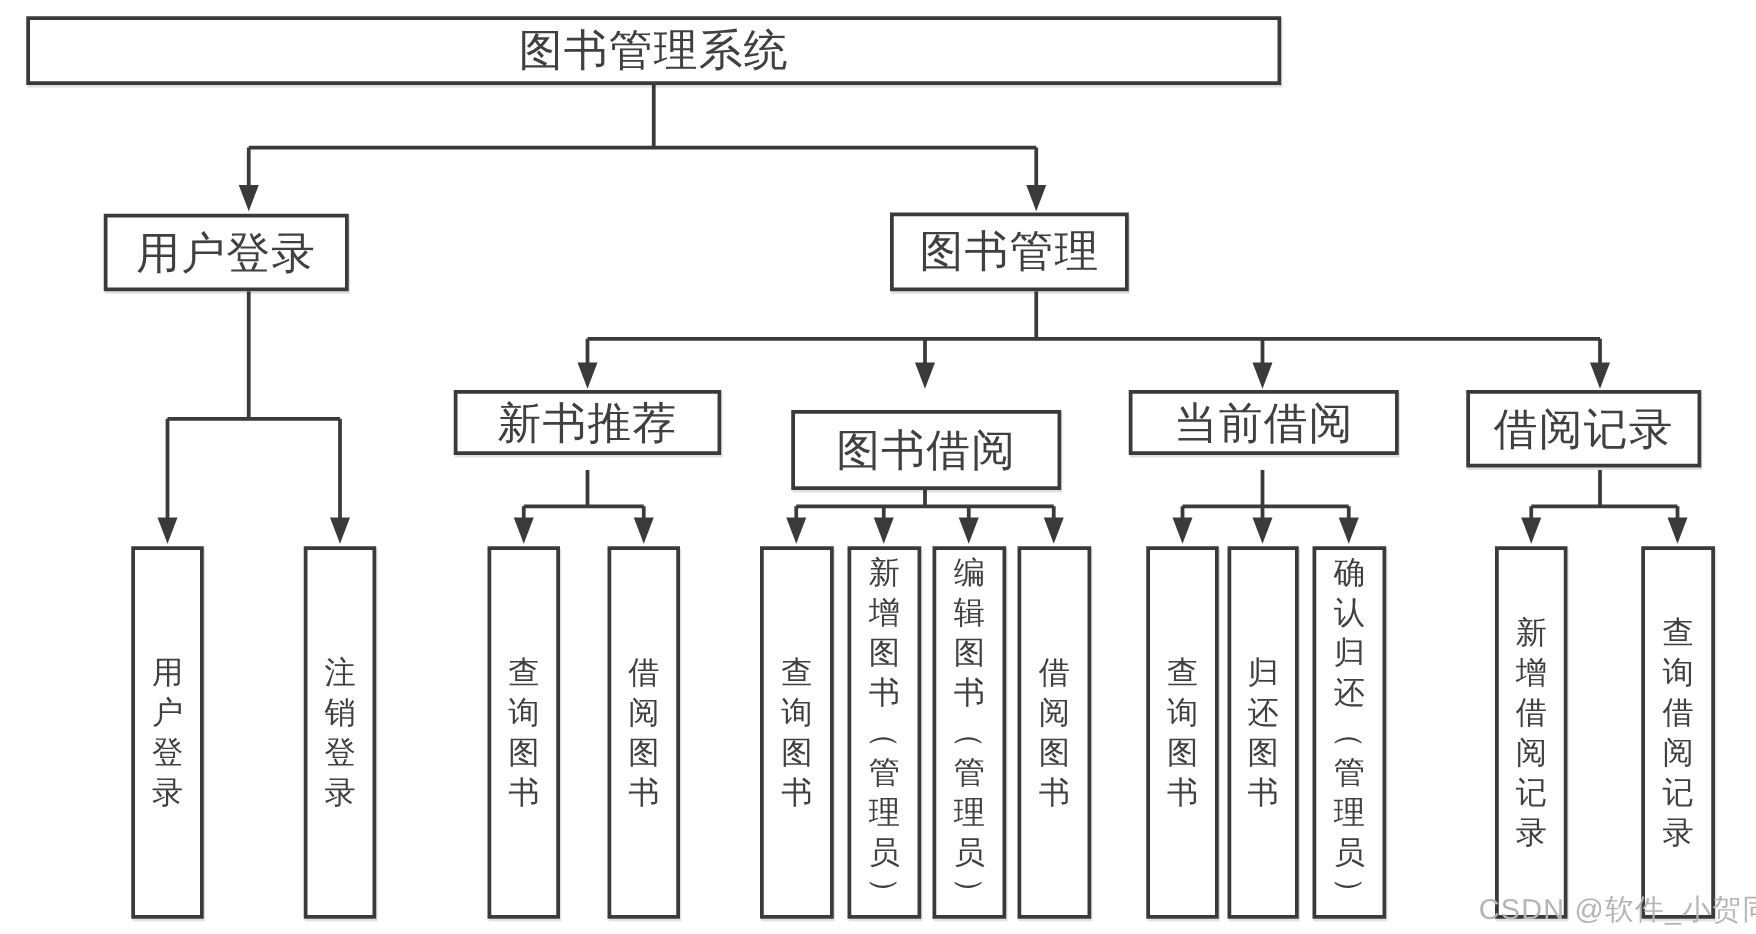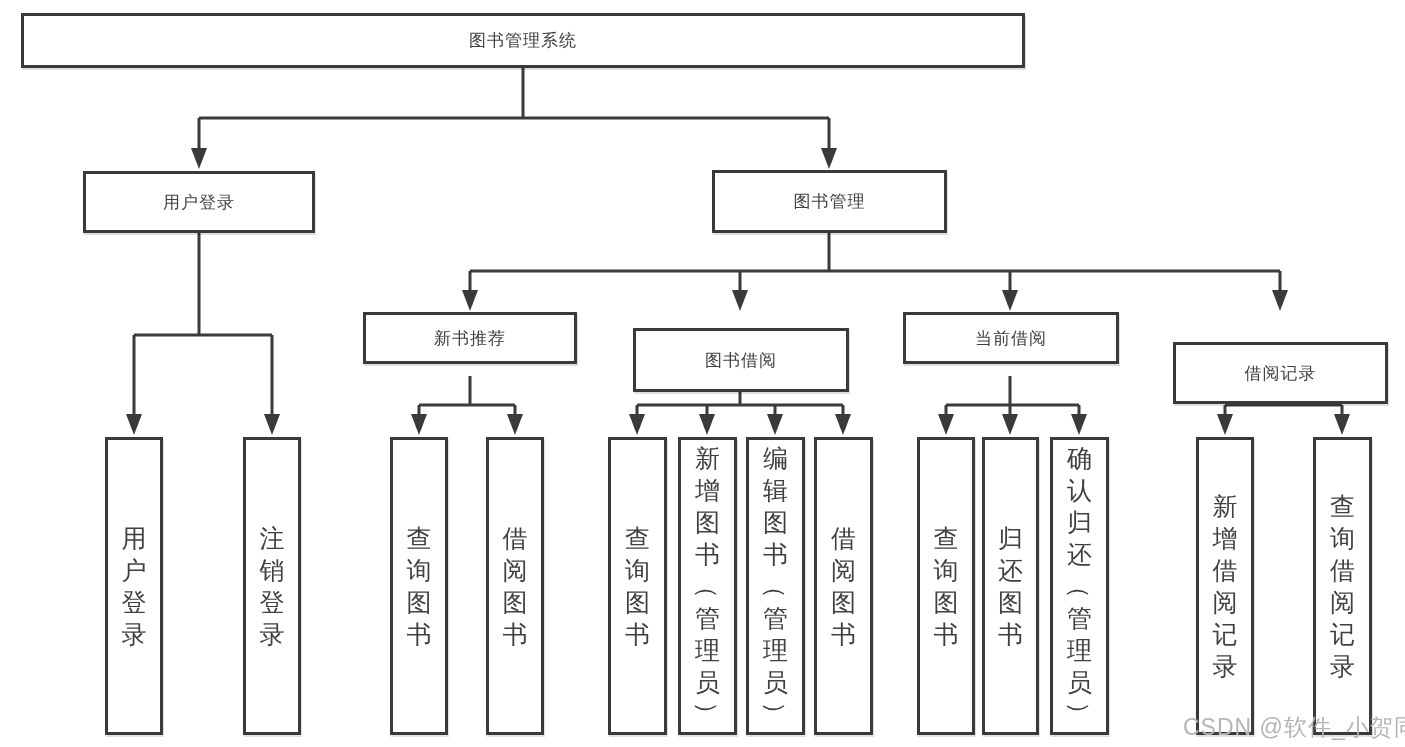--- a/index.html
+++ b/index.html
@@ -7,32 +7,32 @@
     width:1405px;height:747px;position:relative;background:#ffffff;
     font-family:"Liberation Sans", sans-serif;overflow:hidden;
   }
   #connectors{position:absolute;left:0;top:0;width:1405px;height:747px;z-index:1;}
   .node{
     position:absolute;box-sizing:border-box;background:#ffffff;
     border:3px solid #3a3a3a;color:#404040;z-index:2;
     display:flex;align-items:center;justify-content:center;
     box-shadow:1px 2px 0 rgba(0,0,0,0.12);
   }
-  .hlabel{font-size:17px;letter-spacing:1px;white-space:nowrap;text-align:center;}
+  .hlabel{font-size:35px;letter-spacing:1px;white-space:nowrap;text-align:center;}
   .vtext{display:flex;flex-direction:column;align-items:center;justify-content:center;}
   .vchar{font-size:25px;line-height:32px;height:32px;width:30px;text-align:center;}
   .vrot{transform:rotate(90deg);}
   
   #n-root{left:21px;top:13px;width:1004px;height:55px;}
-  #n-user-login{left:83px;top:171px;width:232px;height:62px;}
-  #n-book-mgmt{left:712px;top:170px;width:235px;height:63px;}
+  #n-user-login{left:83px;top:171px;width:196px;height:62px;}
+  #n-book-mgmt{left:712px;top:170px;width:191px;height:63px;}
   #n-new-book-rec{left:363px;top:312px;width:214px;height:52px;}
   #n-book-borrow{left:633px;top:328px;width:216px;height:64px;}
   #n-current-borrow{left:903px;top:312px;width:216px;height:52px;}
-  #n-borrow-records{left:1173px;top:312px;width:215px;height:62px;margin-top:30px;}
+  #n-borrow-records{left:1173px;top:312px;width:188px;height:62px;}
   .leaf{top:437px;height:298px;width:58px;}
   #n-login{left:105px;}
   #n-logout{left:243px;}
   #n-rec-query{left:390px;}
   #n-rec-borrow{left:486px;}
   #n-bb-query{left:608px;width:59px;}
   #n-bb-add{left:678px;width:59px;}
   #n-bb-edit{left:746px;width:59px;}
   #n-bb-borrow{left:814px;width:59px;}
   #n-cb-query{left:917px;}

